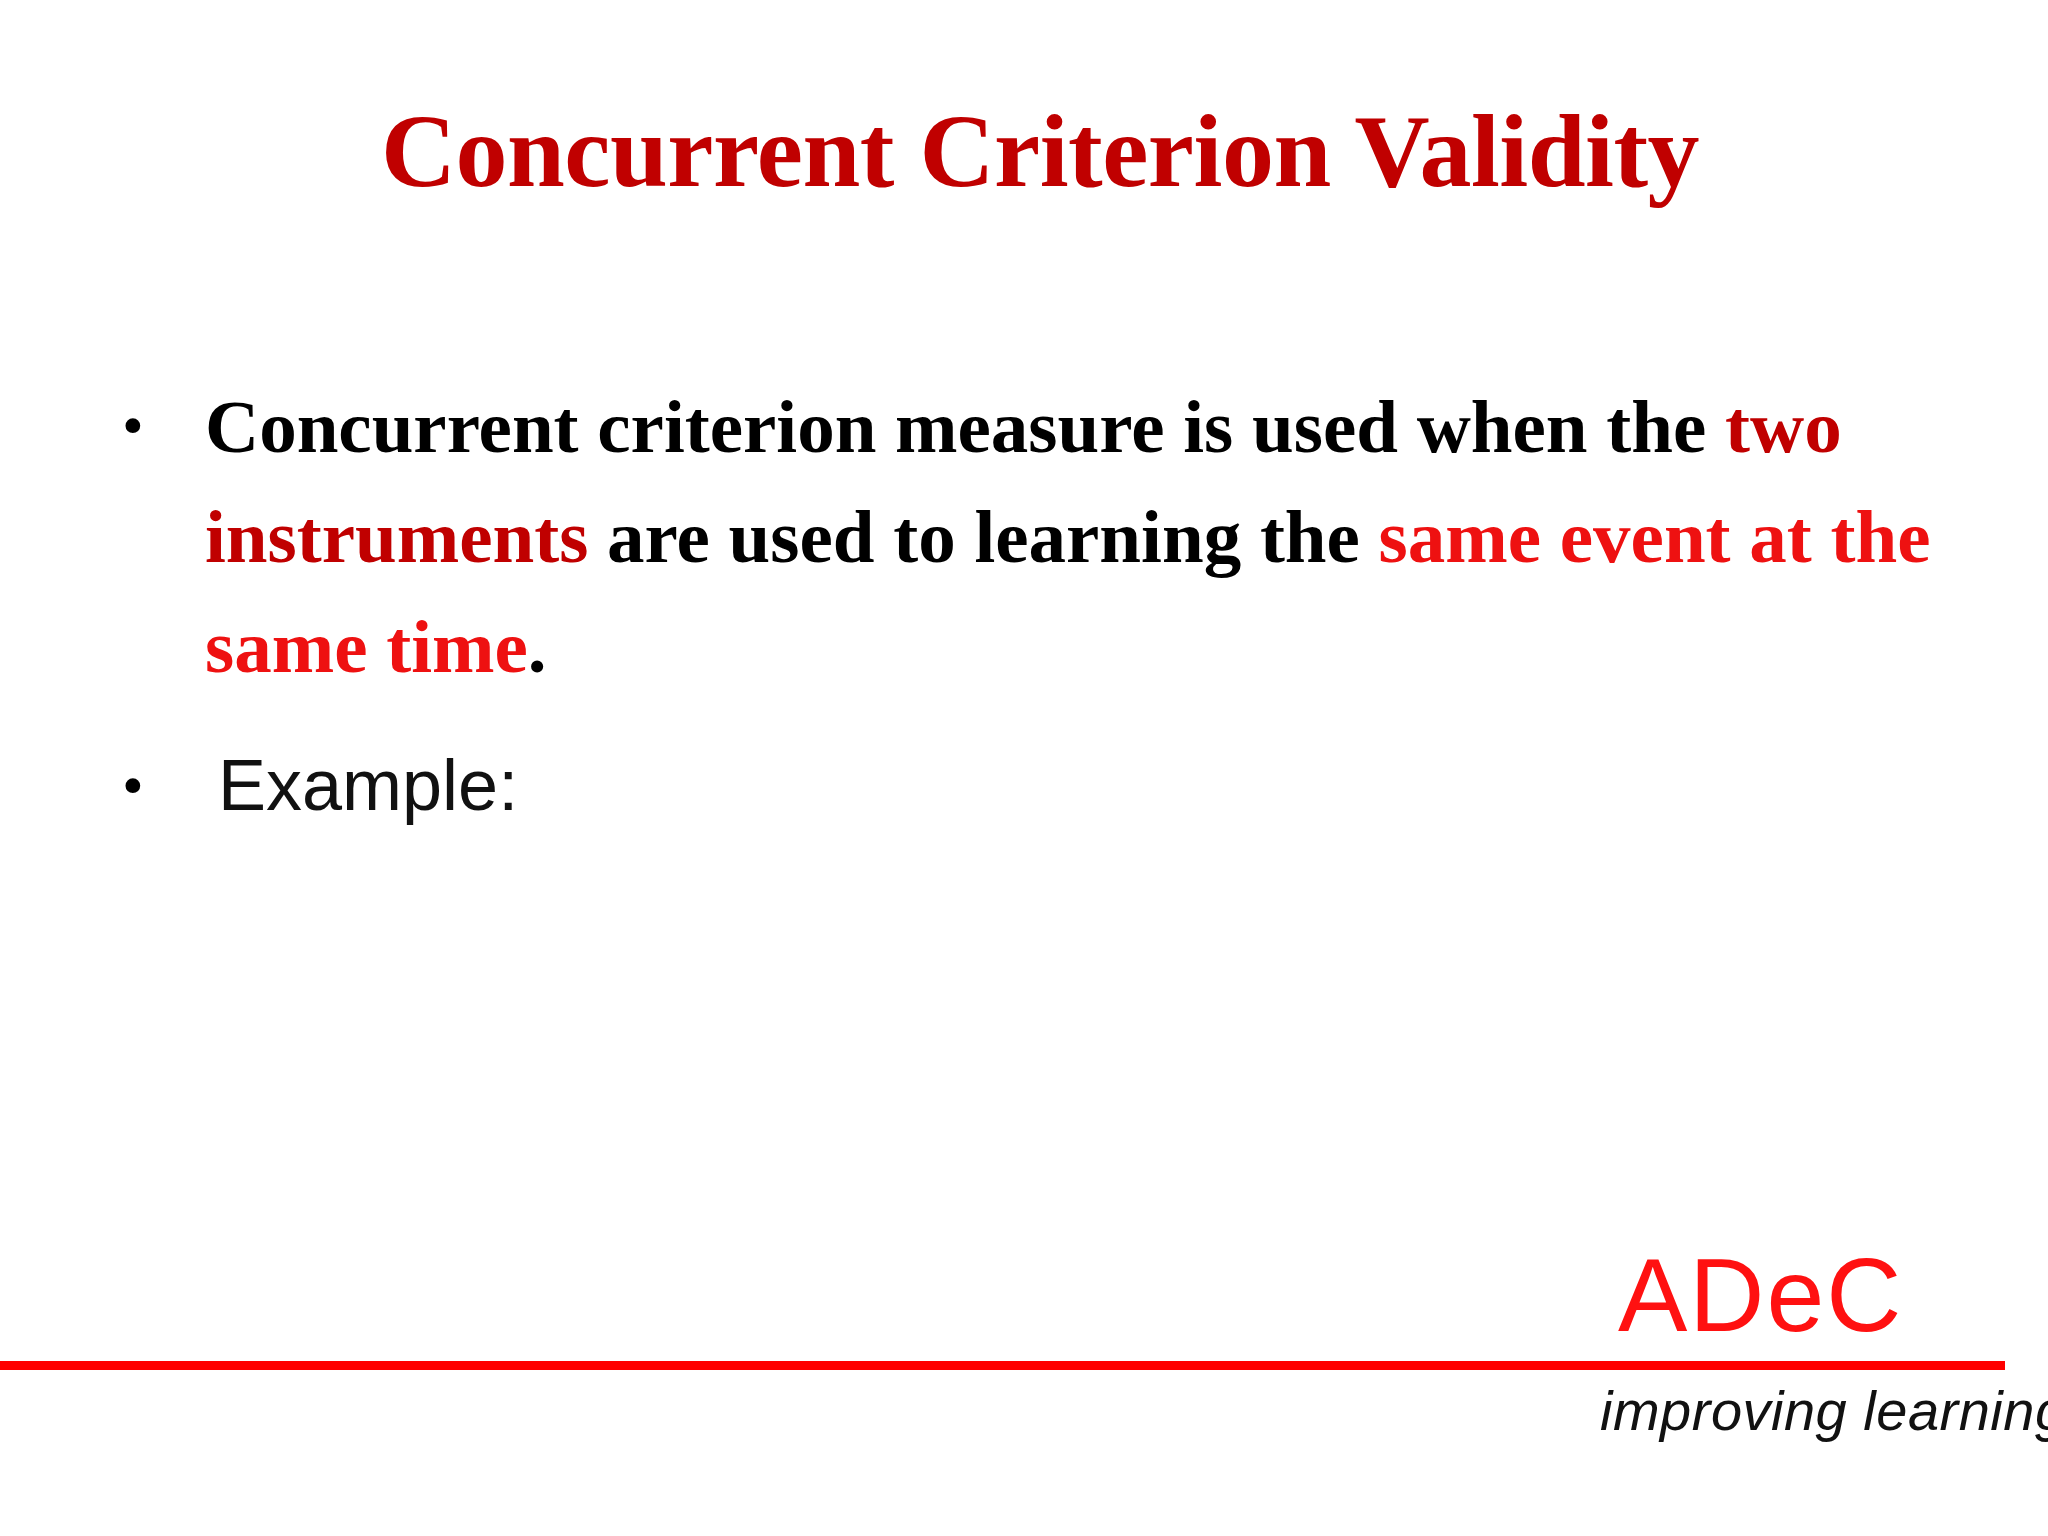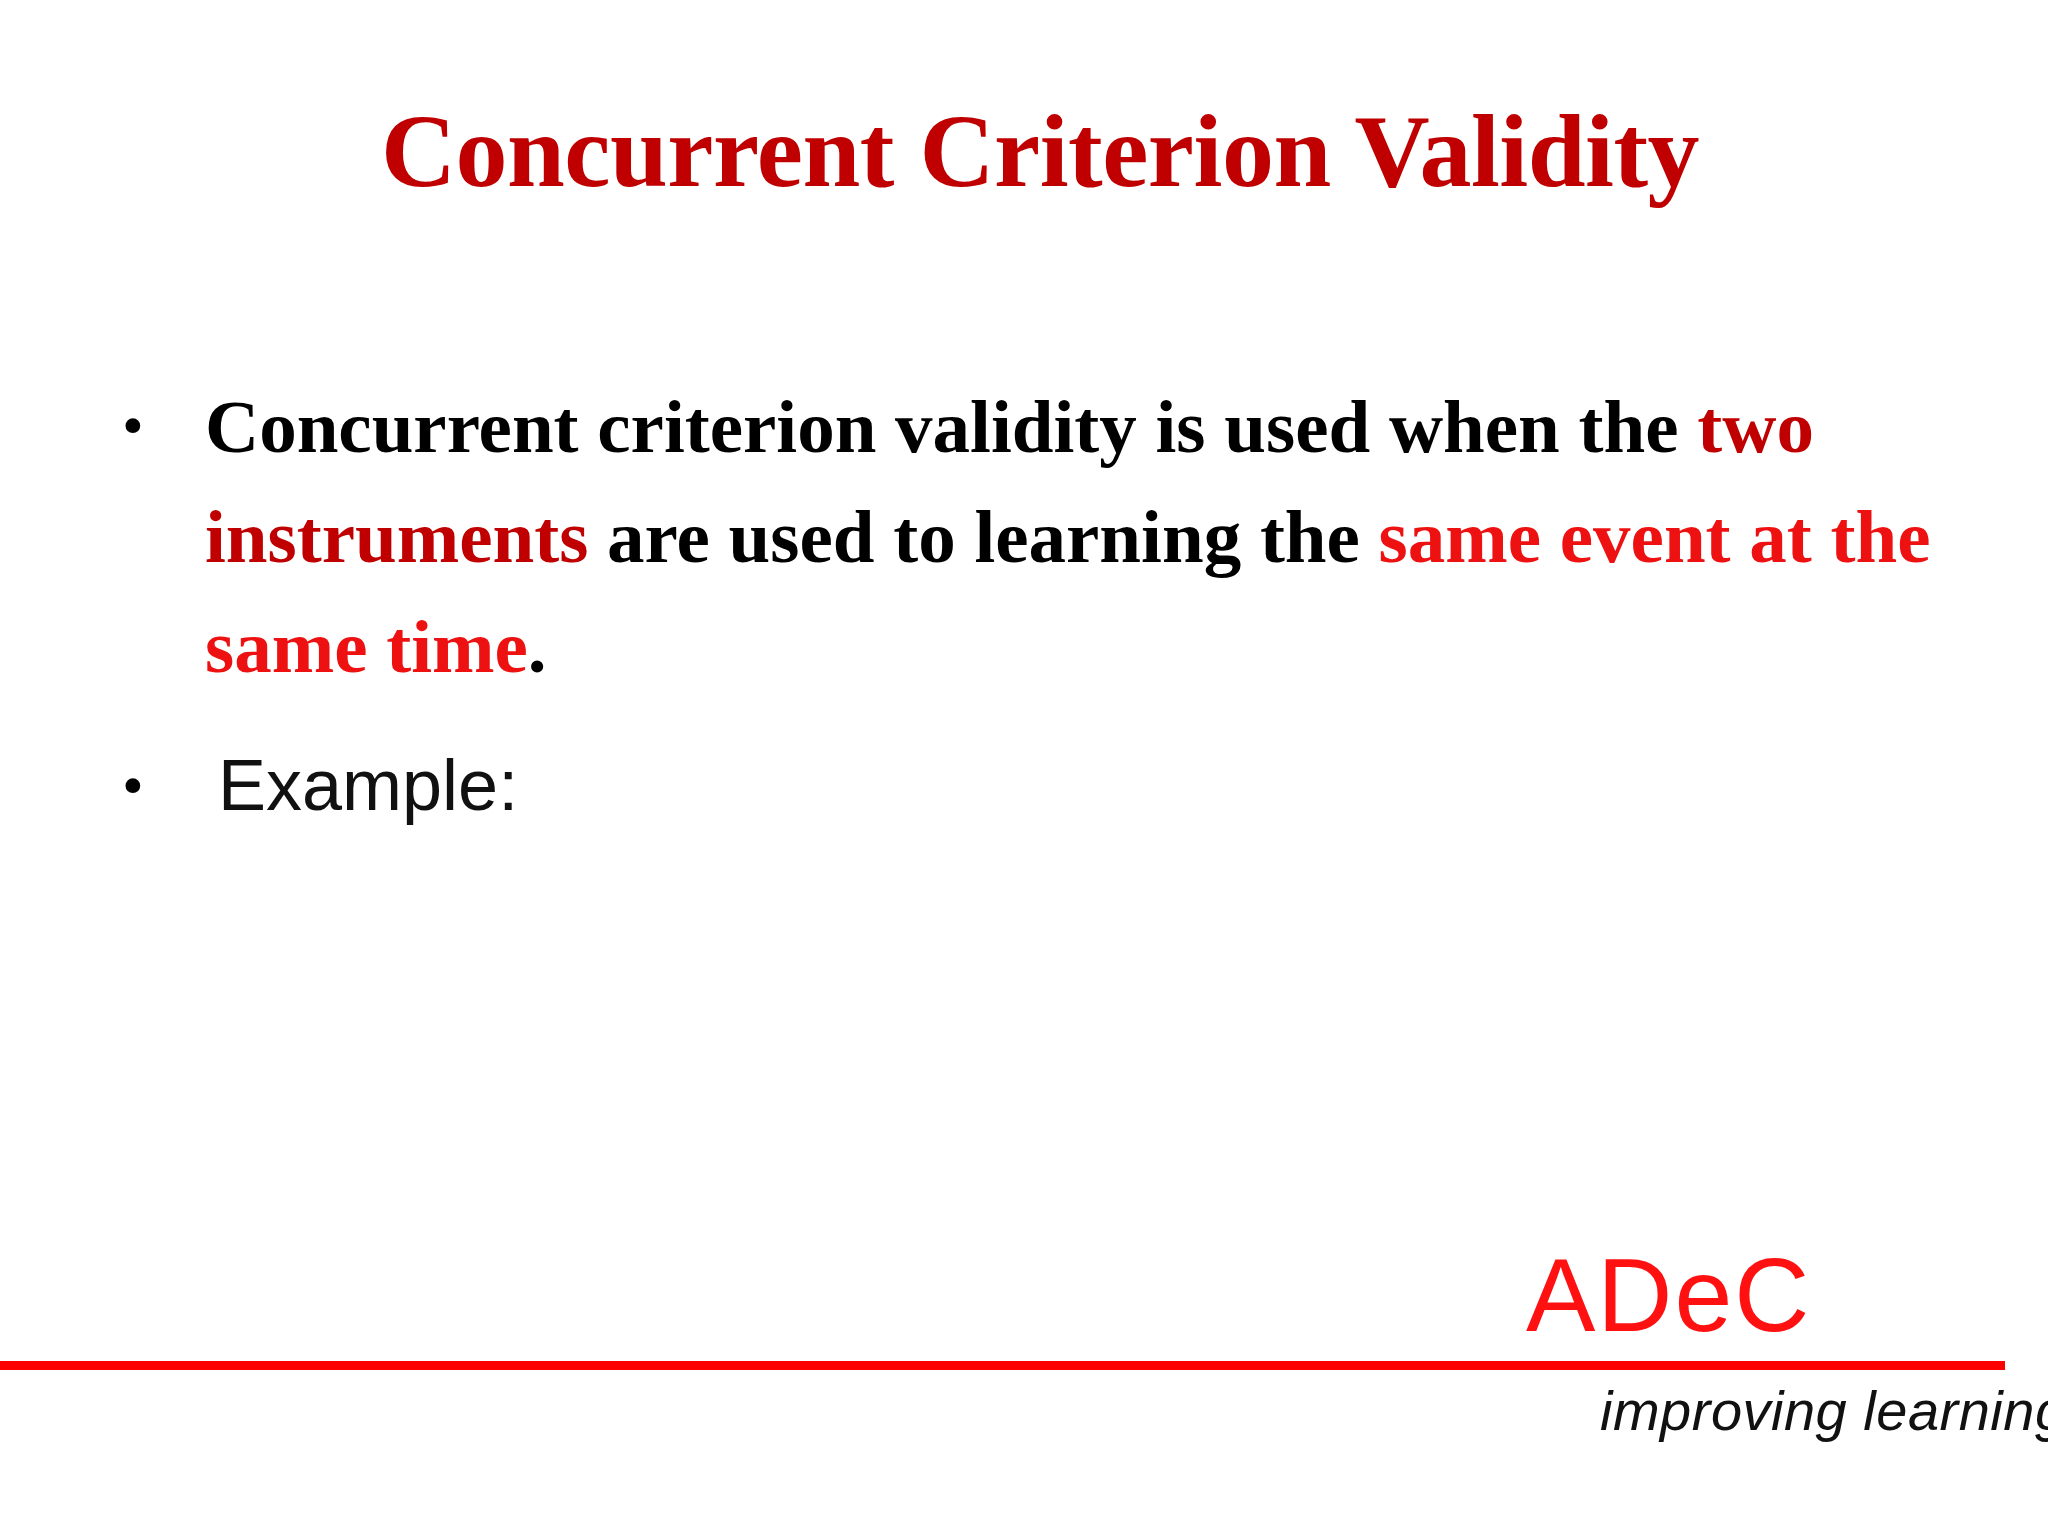--- a/index.html
+++ b/index.html
@@ -105,21 +105,21 @@
     position: absolute;
     left: 0px;
     top: 1361px;
     width: 2005px;
     height: 9px;
     background: #ff0000;
   }
 
   .logo-block {
     position: absolute;
-    left: 1488px;
+    left: 1580px;
     top: 1243px;
     width: 400px;
     text-align: left;
   }
 
   .logo-word {
     font-family: "Liberation Sans", "DejaVu Sans", sans-serif;
     font-weight: normal;
     font-size: 104px;
     line-height: 104px;
@@ -148,21 +148,21 @@
 
 <div class="slide">
 
   <div class="slide-title">Concurrent Criterion Validity</div>
 
   <div class="body-area">
 
     <div class="bullet-row">
       <div class="bullet-mark">•</div>
       <div class="bullet-text para-serif">
-        <span class="w">Concurrent criterion validity is used when the </span><span class="w red-dark">two instruments</span><span class="w"> are used to learning the </span><span class="w red-bright">same event at the same time</span><span class="w">.</span>
+        <span class="w">Concurrent criterion measure is used when the </span><span class="w red-dark">two instruments</span><span class="w"> are used to learning the </span><span class="w red-bright">same event at the same time</span><span class="w">.</span>
       </div>
     </div>
 
     <div class="bullet-row">
       <div class="bullet-mark">•</div>
       <div class="bullet-text para-sans">
         <span>Example:</span>
       </div>
     </div>
 

